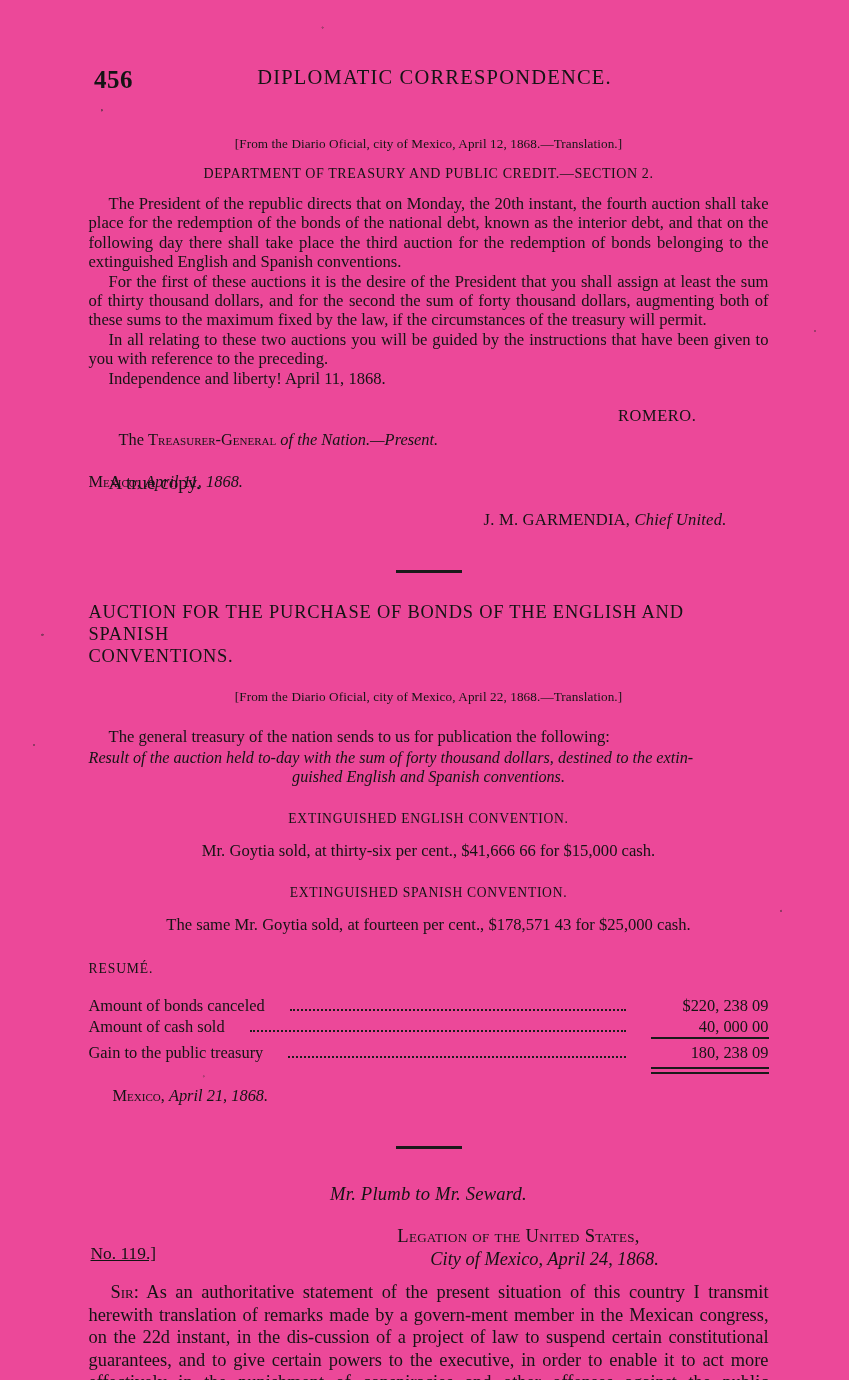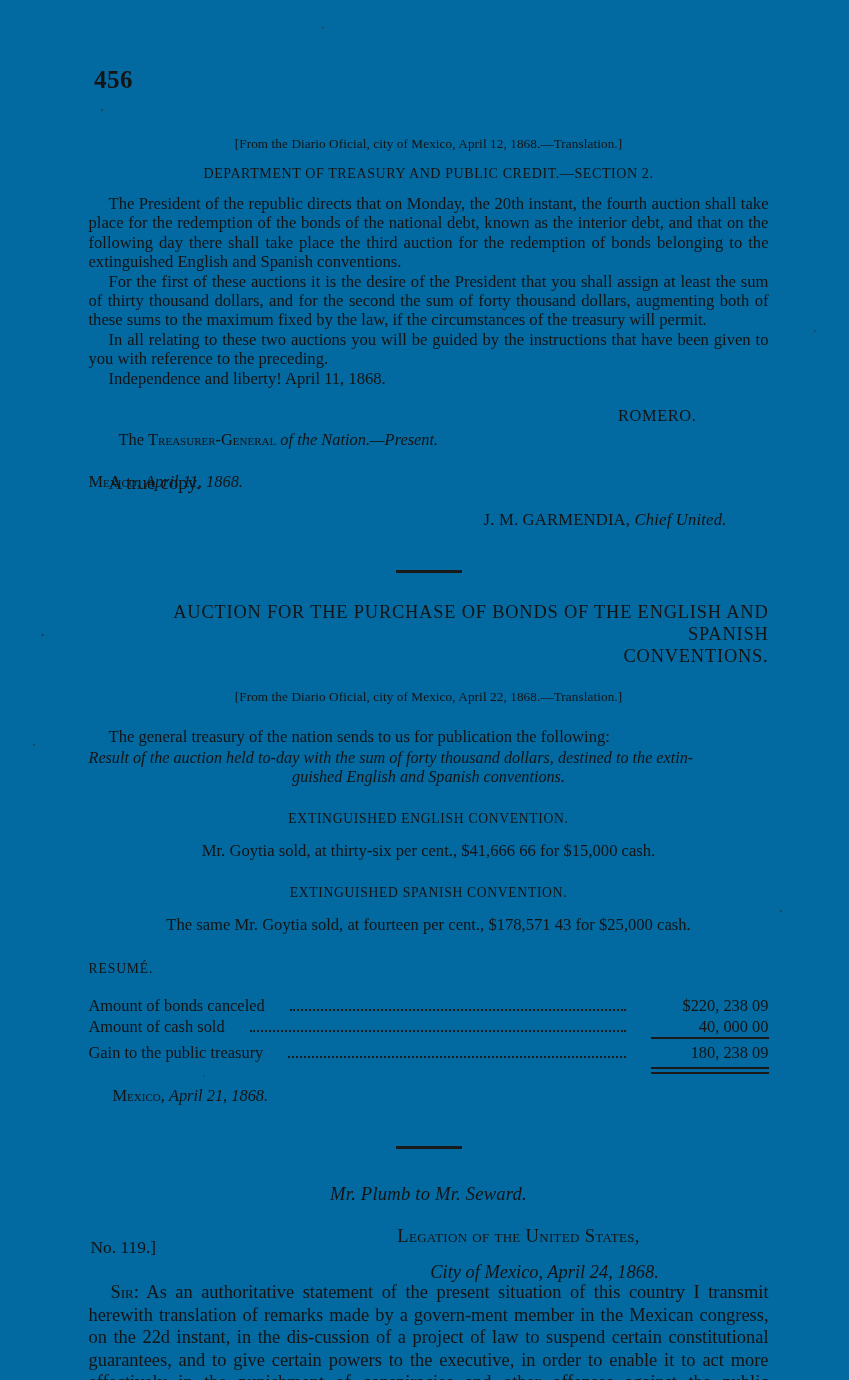--- a/index.html
+++ b/index.html
@@ -4,21 +4,21 @@
 <style>
   html, body {
     margin: 0;
     padding: 0;
     background: #ffffff;
   }
   .page {
     position: relative;
     width: 849px;
     height: 1380px;
-    background: #0369a1;
+    background: #ec4899;
     font-family: "Liberation Serif", "DejaVu Serif", serif;
     color: #141414;
     overflow: hidden;
   }
   
   .speckle {
     position: absolute;
     inset: 0;
     pointer-events: none;
     background-image:
@@ -123,21 +123,21 @@
   .rule {
     width: 66px;
     height: 3px;
     background: #1a1a1a;
     margin: 40px auto 0 auto;
   }
 
   h2.section {
     font-size: 18.4px;
     font-weight: normal;
-    text-align: right;
+    text-align: left;
     letter-spacing: .8px;
     line-height: 22px;
     margin: 28px 0 0 0;
   }
 
   .intro-line {
     font-size: 16.6px;
     margin-top: 22px;
     text-indent: 20px;
   }
@@ -223,35 +223,36 @@
     letter-spacing: .2px;
   }
   .letter-head {
     position: relative;
     margin-top: 20px;
     height: 54px;
   }
   .letter-no {
     position: absolute;
     left: 2px;
-    top: 12px;
+    top: 18px;
     font-size: 17.4px;
+    text-decoration: underline;
   }
   .letter-right {
     text-align: center;
     padding-left: 180px;
   }
   .legation {
     font-size: 18.6px;
     letter-spacing: .3px;
   }
   .citydate {
     font-style: italic;
     font-size: 18.4px;
-    margin-top: 15px;
+    margin-top: 2px;
     padding-left: 52px;
     text-align: center;
   }
   p.letter-body {
     font-size: 18.4px;
     line-height: 22.6px;
     text-align: justify;
     margin: 2px 0 0 0;
     text-indent: 22px;
   }
@@ -259,20 +260,21 @@
 </head>
 <body>
 
 <div class="page">
   <div class="speckle"></div>
 
   <div class="content">
 
     <div class="runhead">
       <div class="folio">456</div>
+      <div class="runtitle">DIPLOMATIC  CORRESPONDENCE.</div>
     </div>
 
     <div class="col">
 
       <div class="source-line">[From the Diario Oficial, city of Mexico, April 12, 1868.—Translation.]</div>
       <div class="dept-line sc">DEPARTMENT OF TREASURY AND PUBLIC CREDIT.—SECTION 2.</div>
 
       <p class="body" style="margin-top:12px;">The President of the republic directs that on Monday, the 20th instant, the fourth auction shall take place for the redemption of the bonds of the national debt, known as the interior debt, and that on the following day there shall take place the third auction for the redemption of bonds belonging to the extinguished English and Spanish conventions.</p>
       <p class="body">For the first of these auctions it is the desire of the President that you shall assign at least the sum of thirty thousand dollars, and for the second the sum of forty thousand dollars, augmenting both of these sums to the maximum fixed by the law, if the circumstances of the treasury will permit.</p>
       <p class="body">In all relating to these two auctions you will be guided by the instructions that have been given to you with reference to the preceding.</p>

